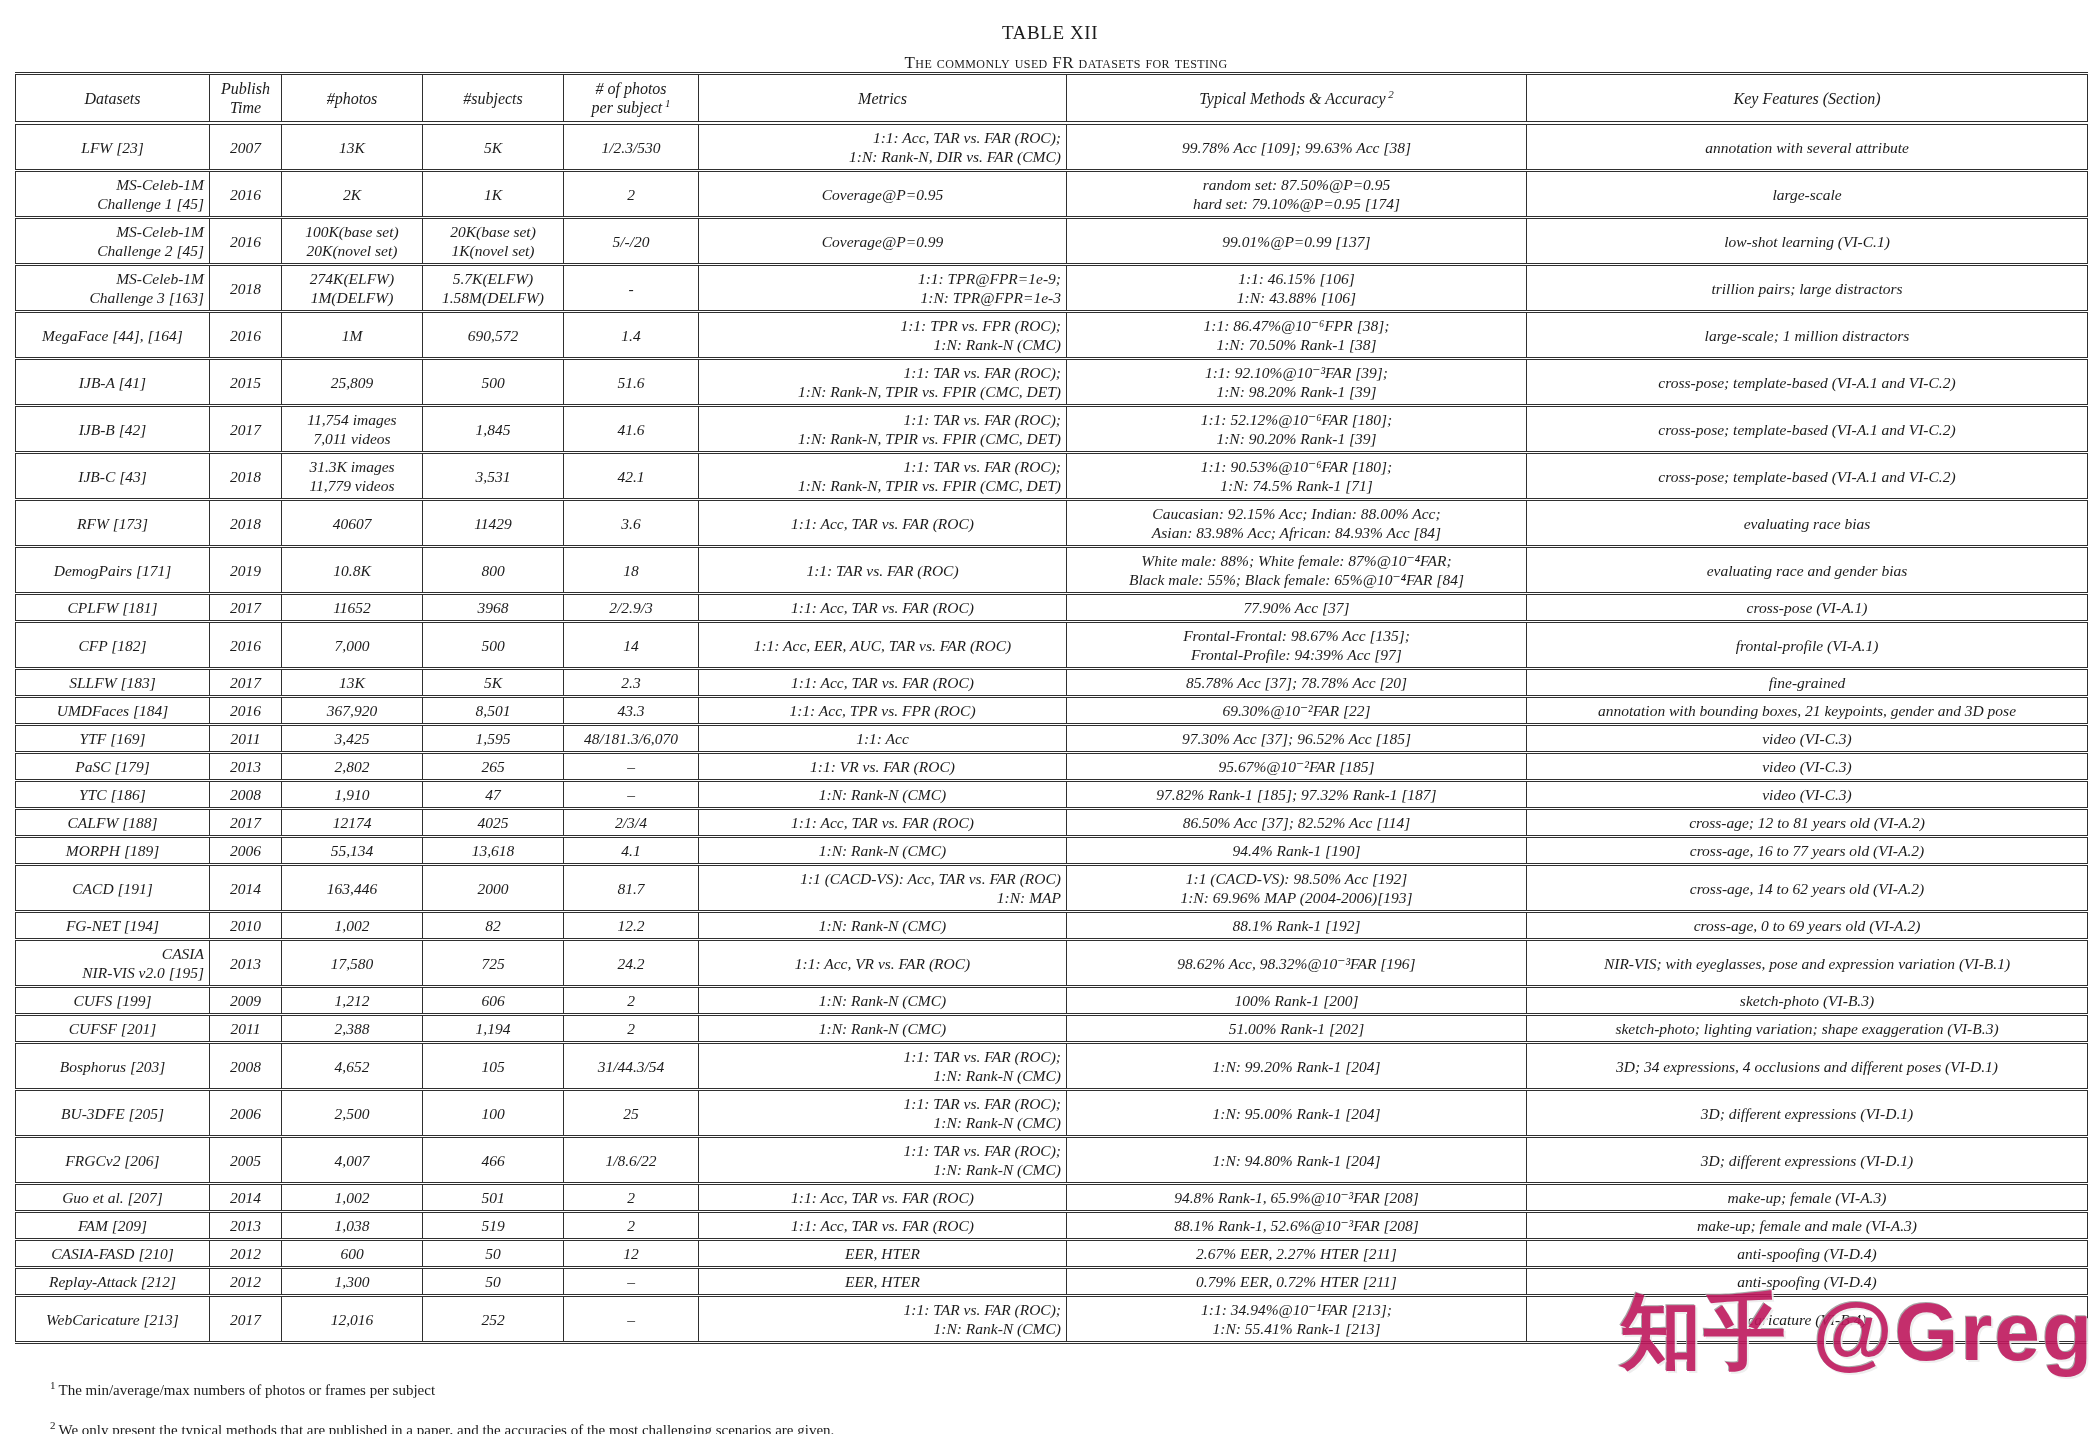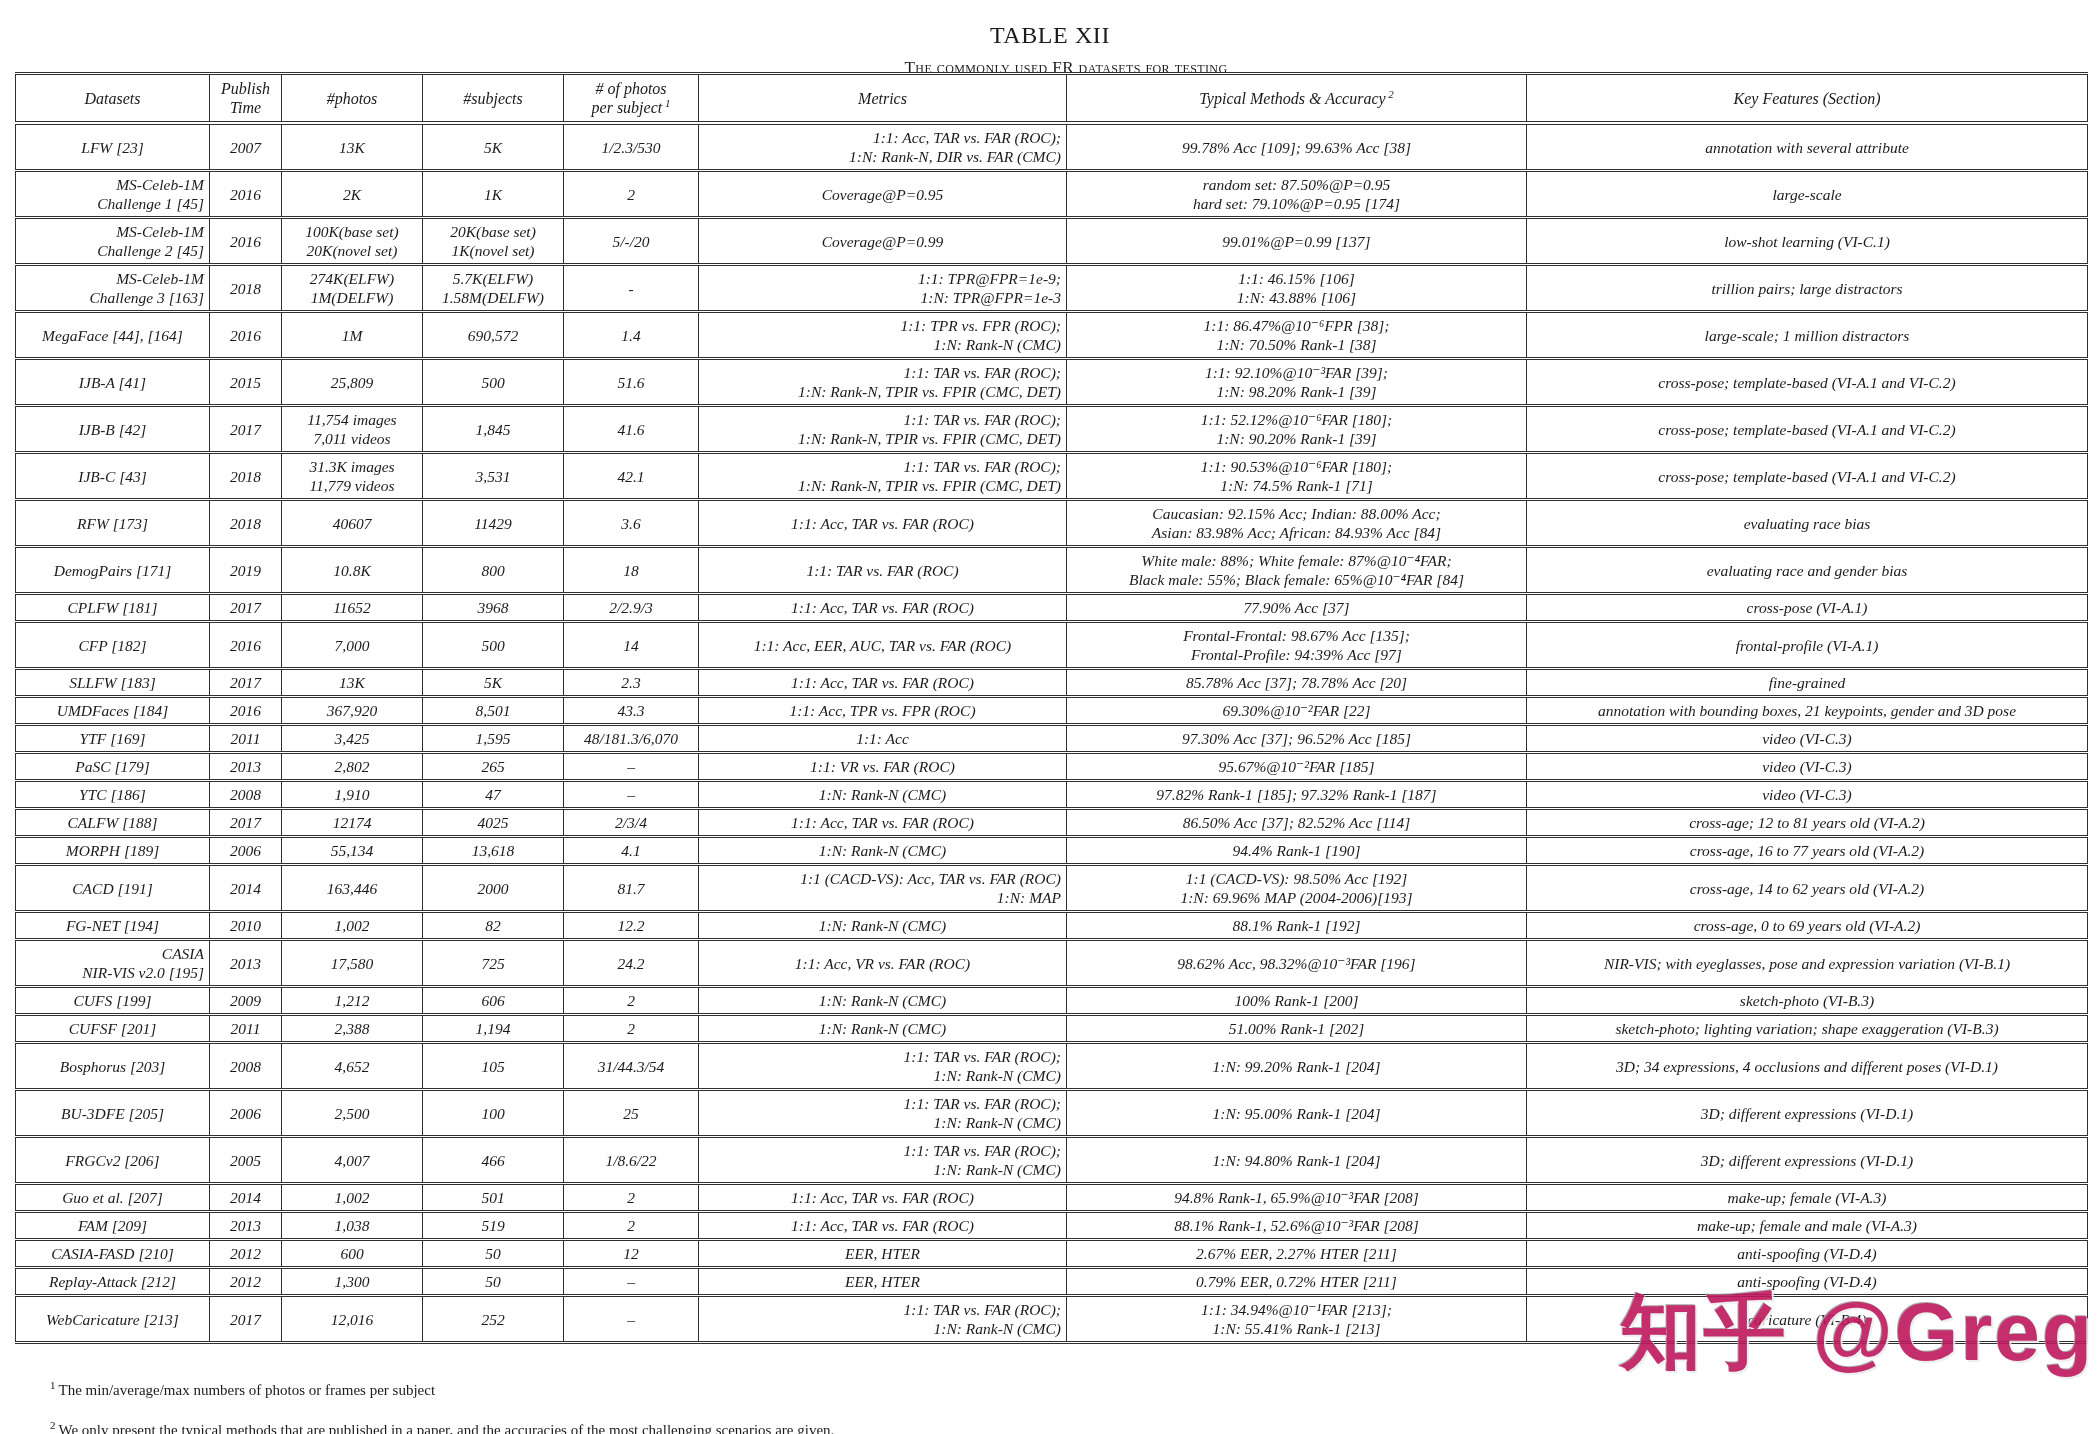--- a/index.html
+++ b/index.html
@@ -2,21 +2,21 @@
 <html><head>
 <meta charset="utf-8">
 <style>
   html,body{margin:0;padding:0;background:#ffffff;}
   body{
     width:2100px;height:1434px;position:relative;overflow:hidden;
     font-family:"Liberation Serif","DejaVu Serif",serif;color:#1b1b1b;
     -webkit-font-smoothing:antialiased;
   }
   .caption{position:absolute;top:22px;left:0;width:100%;text-align:center;}
-  .caption .t1{font-size:24px;letter-spacing:.6px;}
+  .caption .t1{font-size:19px;letter-spacing:.6px;}
   .caption .t2{font-size:17px;margin-top:9px;font-variant:small-caps;letter-spacing:.4px;margin-left:32px;}
   #fr-table{
     position:absolute;left:15px;top:72px;width:2072px;
     border-collapse:collapse;table-layout:fixed;font-style:italic;
   }
   #fr-table th,#fr-table td{
     border-left:1px solid #2f2f2f;border-right:1px solid #2f2f2f;
     border-bottom:3px double #2f2f2f;
     font-size:15.5px;line-height:19px;padding:3px 5px;
     text-align:center;vertical-align:middle;white-space:pre-line;

